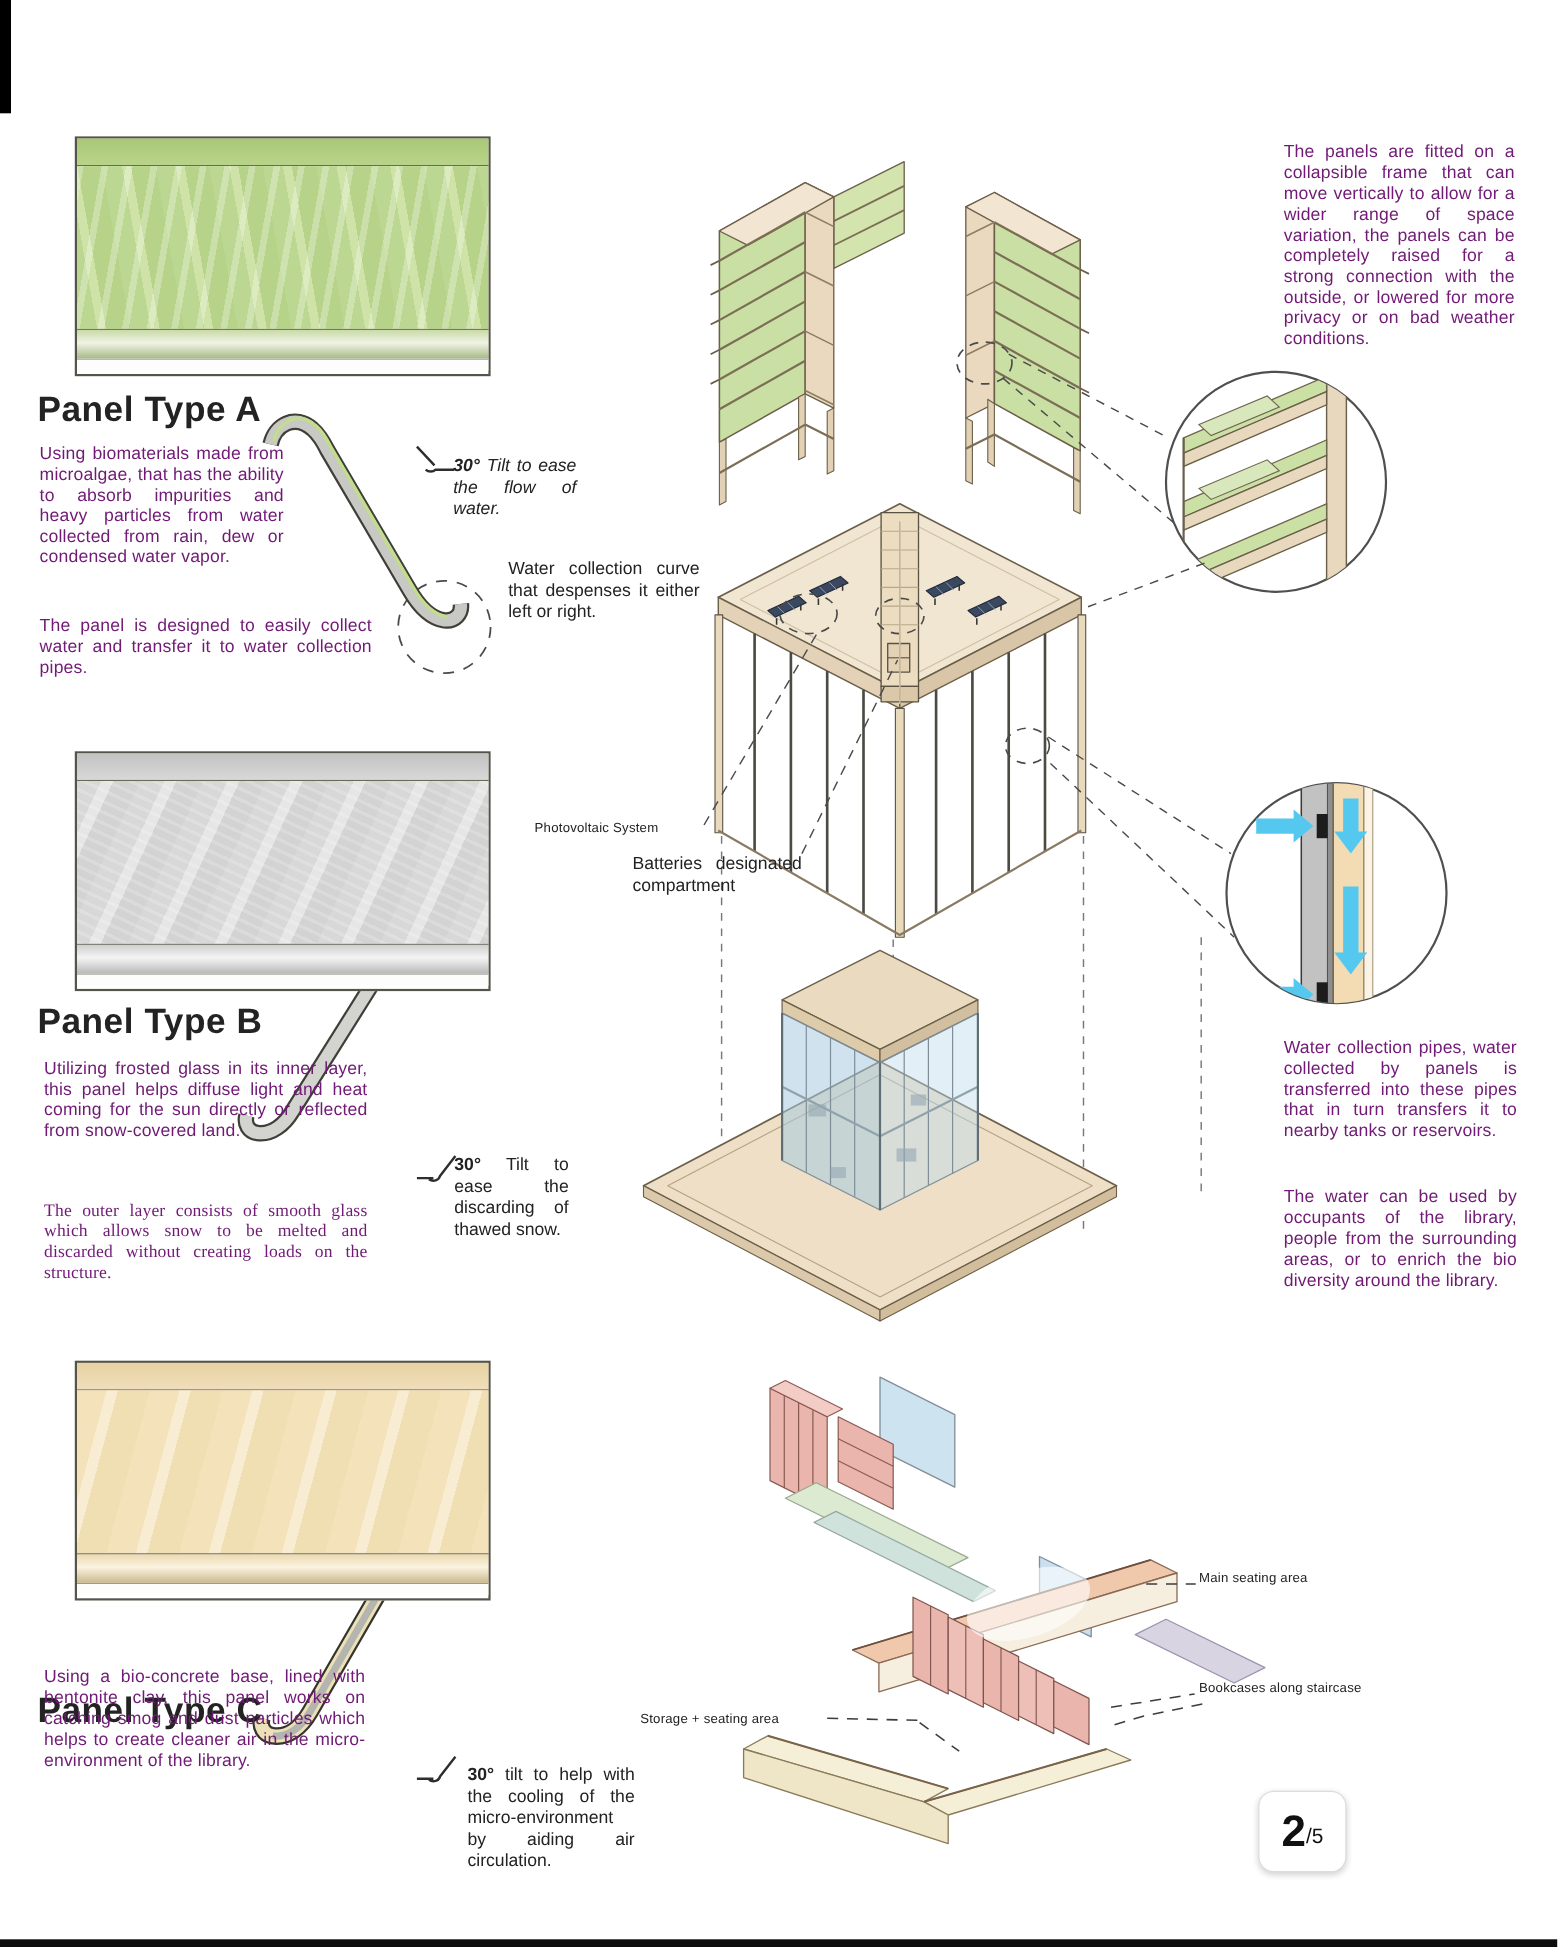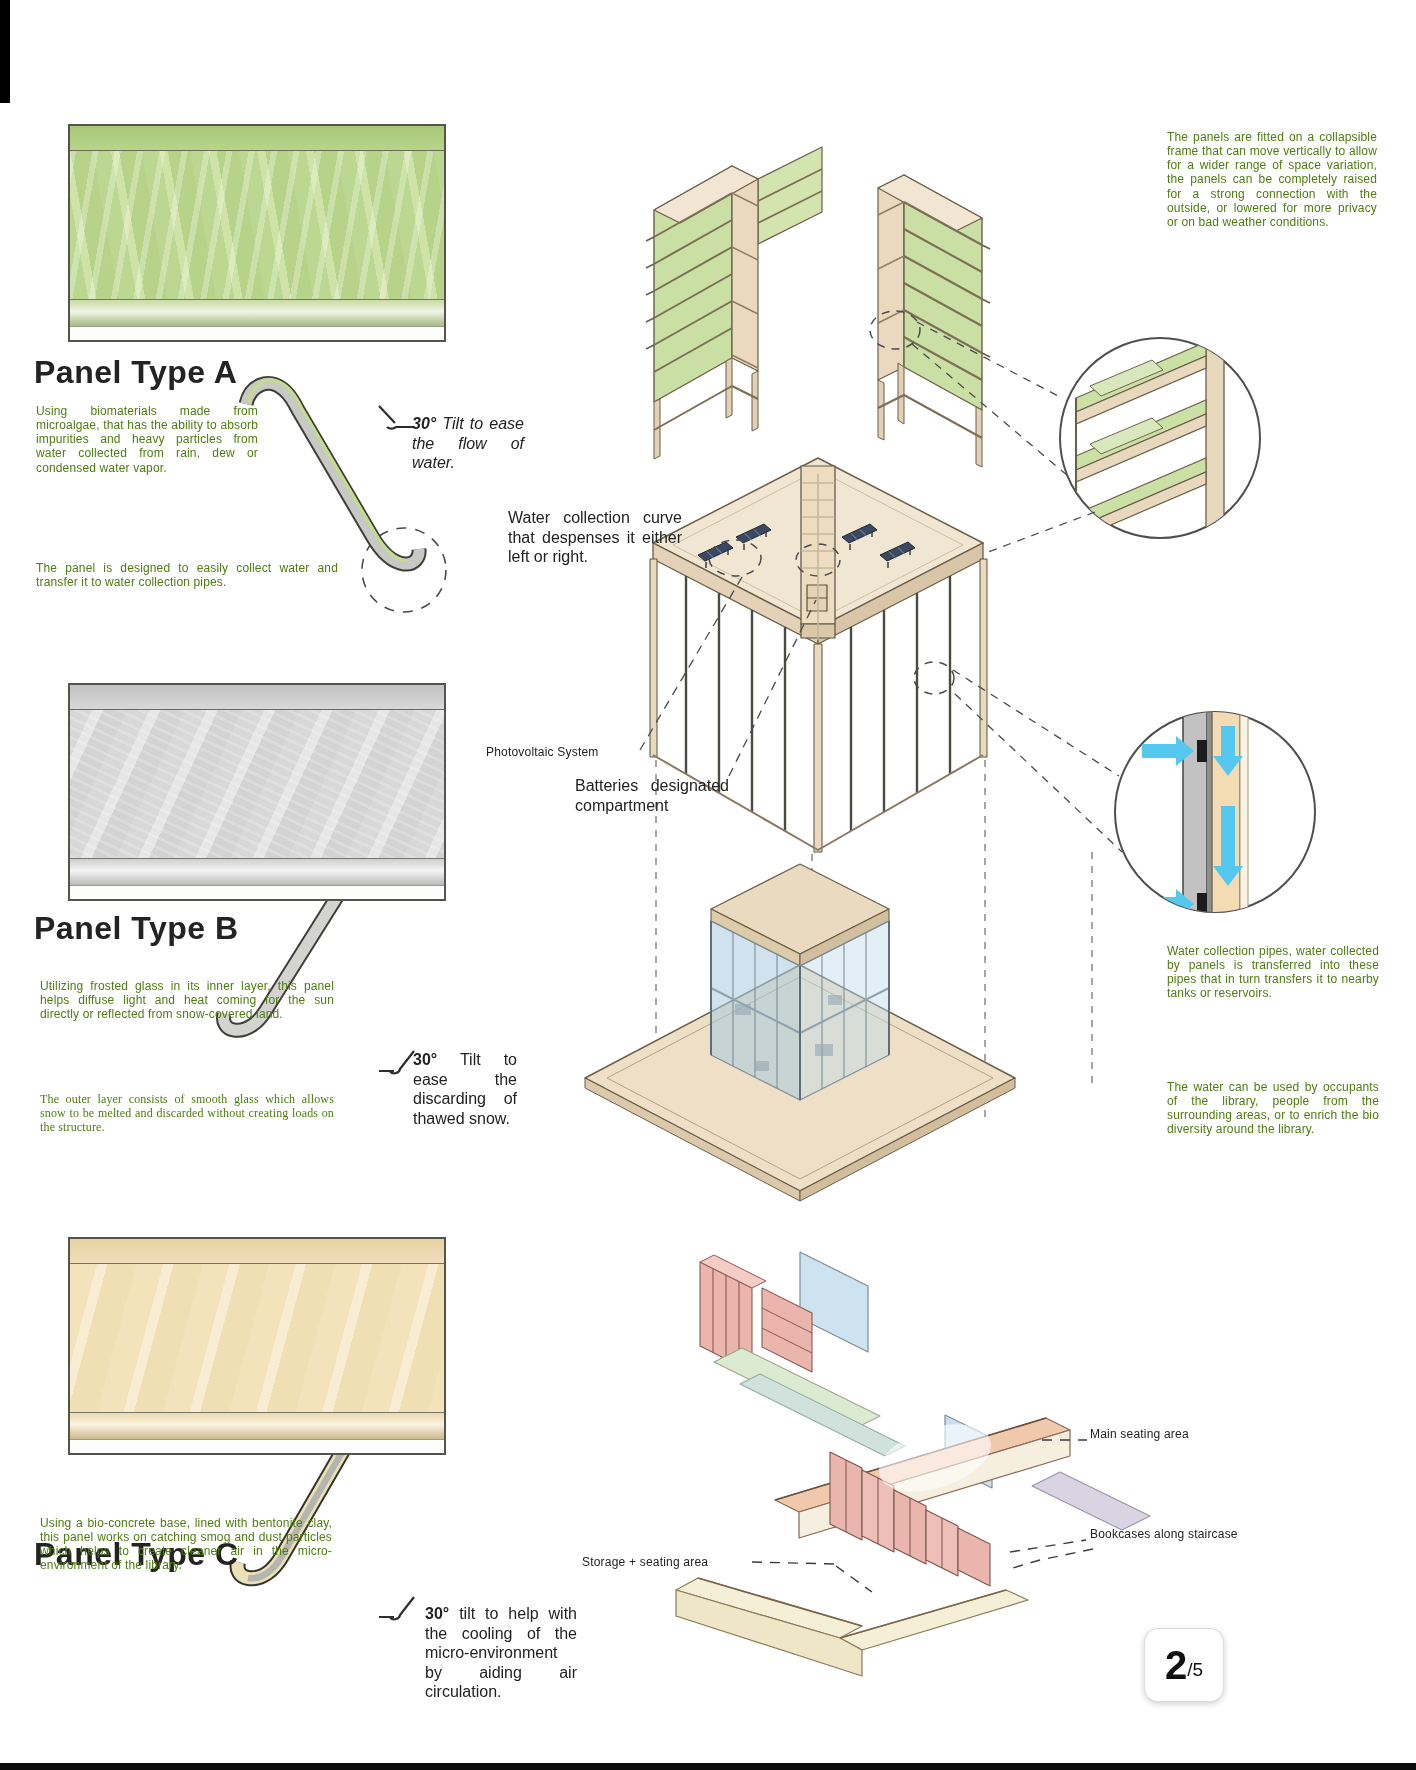--- a/index.html
+++ b/index.html
@@ -1,20 +1,20 @@
 <!DOCTYPE html>
 <html><head>
 <meta charset="utf-8">
 <style>
   html,body{margin:0;padding:0;background:#ffffff;}
   #board{position:relative;width:1416px;height:1770px;background:#ffffff;overflow:hidden;
          font-family:"Liberation Sans",sans-serif;color:#1e1e1e;}
   .abs{position:absolute;}
   .head{font-size:32px;font-weight:700;letter-spacing:.5px;color:#232323;}
-  .para{font-size:12px;line-height:1.18;text-align:justify;letter-spacing:.15px;color:#4d7c0f;}
+  .para{font-size:16px;line-height:1.18;text-align:justify;letter-spacing:.15px;color:#701a75;}
   .lbl{font-size:12px;letter-spacing:.2px;color:#222;white-space:nowrap;}
   .lbl-j{font-size:16px;line-height:1.22;text-align:justify;color:#222;}
   .tilt{font-size:16px;line-height:1.22;text-align:justify;color:#222;}
   .tilt b{font-weight:700;}
   .panel-img{position:absolute;width:378px;height:218px;border:2px solid #55544a;box-sizing:border-box;background:#fff;}
   .band-top{height:24px;border-bottom:1.5px solid #6b6a58;}
   .band-body{height:148px;}
   .band-grad{height:26px;border-top:1px solid #77766a;}
   .band-white{height:10px;background:#fdfdfb;border-top:1px solid #9a9a8e;}
   
@@ -275,30 +275,30 @@
     <div class="band-grad"></div>
     <div class="band-white"></div>
   </div>
   <div class="abs head" style="left:34px;top:354px;">Panel Type A</div>
   <div class="abs para" style="left:36px;top:404px;width:222px;">Using biomaterials made from microalgae, that has the ability to absorb impurities and heavy particles from water collected from rain, dew or condensed water vapor.</div>
   <div class="abs para" style="left:36px;top:561px;width:302px;">The panel is designed to easily collect water and transfer it to water collection pipes.</div>
   <div class="abs tilt" style="left:412px;top:414px;width:112px;font-style:italic;">
     <b>30°</b>
     <span>Tilt to ease the flow of water.</span>
   </div>
-  <div class="abs lbl-j" style="left:462px;top:508px;width:174px;margin-left:46px;">Water collection curve that despenses it either left or right.</div>
+  <div class="abs lbl-j" style="left:462px;top:508px;width:174px;">Water collection curve that despenses it either left or right.</div>
 
   <div class="panel-img pb" style="left:68px;top:683px;">
     <div class="band-top"></div>
     <div class="band-body"></div>
     <div class="band-grad"></div>
     <div class="band-white"></div>
   </div>
   <div class="abs head" style="left:34px;top:910px;">Panel Type B</div>
-  <div class="abs para" style="left:40px;top:963px;width:294px;margin-top:16px;">Utilizing frosted glass in its inner layer, this panel helps diffuse light and heat coming for the sun directly or reflected from snow-covered land.</div>
+  <div class="abs para" style="left:40px;top:963px;width:294px;">Utilizing frosted glass in its inner layer, this panel helps diffuse light and heat coming for the sun directly or reflected from snow-covered land.</div>
   <div class="abs para" style="left:40px;top:1092px;width:294px;font-family:Liberation Serif, serif;">The outer layer consists of smooth glass which allows snow to be melted and discarded without creating loads on the structure.</div>
   <div class="abs tilt" style="left:413px;top:1050px;width:104px;">
     <b>30°</b>
     <span>Tilt to ease the discarding of thawed snow.</span>
   </div>
 
   <div class="panel-img pc" style="left:68px;top:1237px;">
     <div class="band-top"></div>
     <div class="band-body"></div>
     <div class="band-grad"></div>

